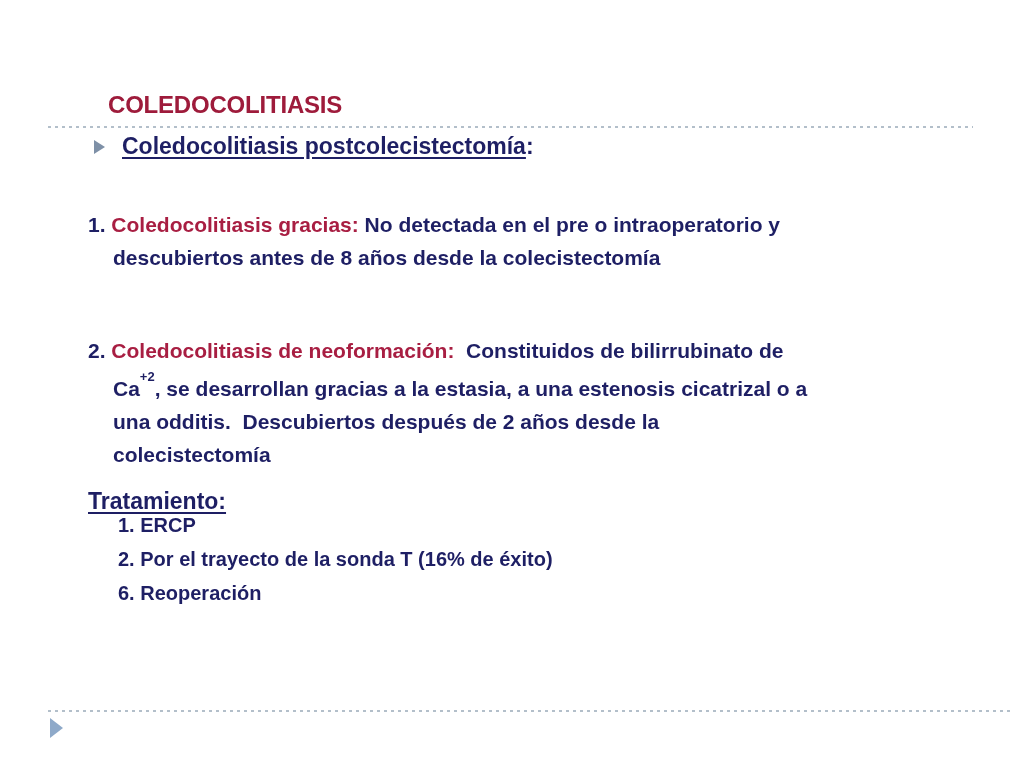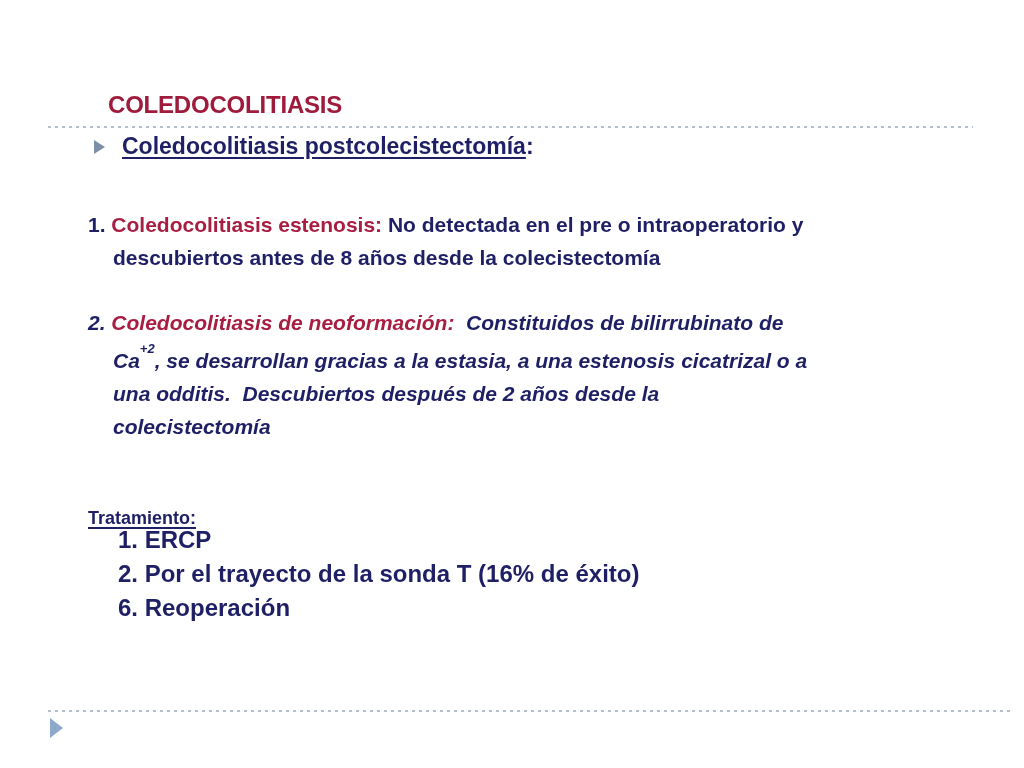--- a/index.html
+++ b/index.html
@@ -51,31 +51,31 @@
   }
   .heading-colon{font-size:23px;line-height:32px;color:var(--navy);}
   .para{
     position:absolute;left:88px;width:880px;
     font-size:21px;line-height:33px;
     color:var(--navy);
     white-space:pre-wrap;
     padding-left:25px;text-indent:-25px;
   }
   .para-1{top:208px;}
-  .para-2{top:306px;font-style:italic;}
+  .para-2{top:334px;}
   .lead{color:var(--accent-red);}
   .sup{font-size:13px;position:relative;top:-7px;}
   .treatment-heading{
     position:absolute;left:88px;top:486px;
-    font-size:18px;line-height:30px;color:var(--navy);
-    text-decoration:underline;text-decoration-thickness:2px;text-underline-offset:3px;margin-top:17px;
+    font-size:23px;line-height:30px;color:var(--navy);
+    text-decoration:underline;text-decoration-thickness:2px;text-underline-offset:3px;
   }
   .options{
-    position:absolute;left:118px;top:523px;
-    font-size:24px;line-height:34px;color:var(--navy);
+    position:absolute;left:118px;top:508px;
+    font-size:20px;line-height:34px;color:var(--navy);
   }
   .nav-tri{
     position:absolute;left:50px;top:718px;
     border-width:10px 0 10px 13px;
     border-color:transparent transparent transparent var(--nav-blue);
     cursor:pointer;
   }
 </style>
 </head>
 <body>
@@ -85,21 +85,21 @@
   <div class="slide-title">COLEDOCOLITIASIS</div>
 
   <div class="rule rule-top"></div>
 
   <div class="heading-row">
       <span class="tri bullet-tri"></span>
       <span class="heading-text">Coledocolitiasis postcolecistectomía</span>
       <span class="heading-colon">:</span>
     </div>
 
-  <div class="para para-1"><span>1. </span><span class="lead">Coledocolitiasis estenosis:</span><span> No detectada en el pre o intraoperatorio y
+  <div class="para para-1"><span>1. </span><span class="lead">Coledocolitiasis gracias:</span><span> No detectada en el pre o intraoperatorio y
 descubiertos antes de 8 años desde la colecistectomía</span></div>
 
   <div class="para para-2"><span>2. </span><span class="lead">Coledocolitiasis de neoformación:</span><span>  Constituidos de bilirrubinato de
 Ca</span><sup class="sup">+2</sup><span>, se desarrollan gracias a la estasia, a una estenosis cicatrizal o a
 una odditis.  Descubiertos después de 2 años desde la
 colecistectomía</span></div>
 
   <div class="treatment-heading">Tratamiento:</div>
 
   <div class="options">

